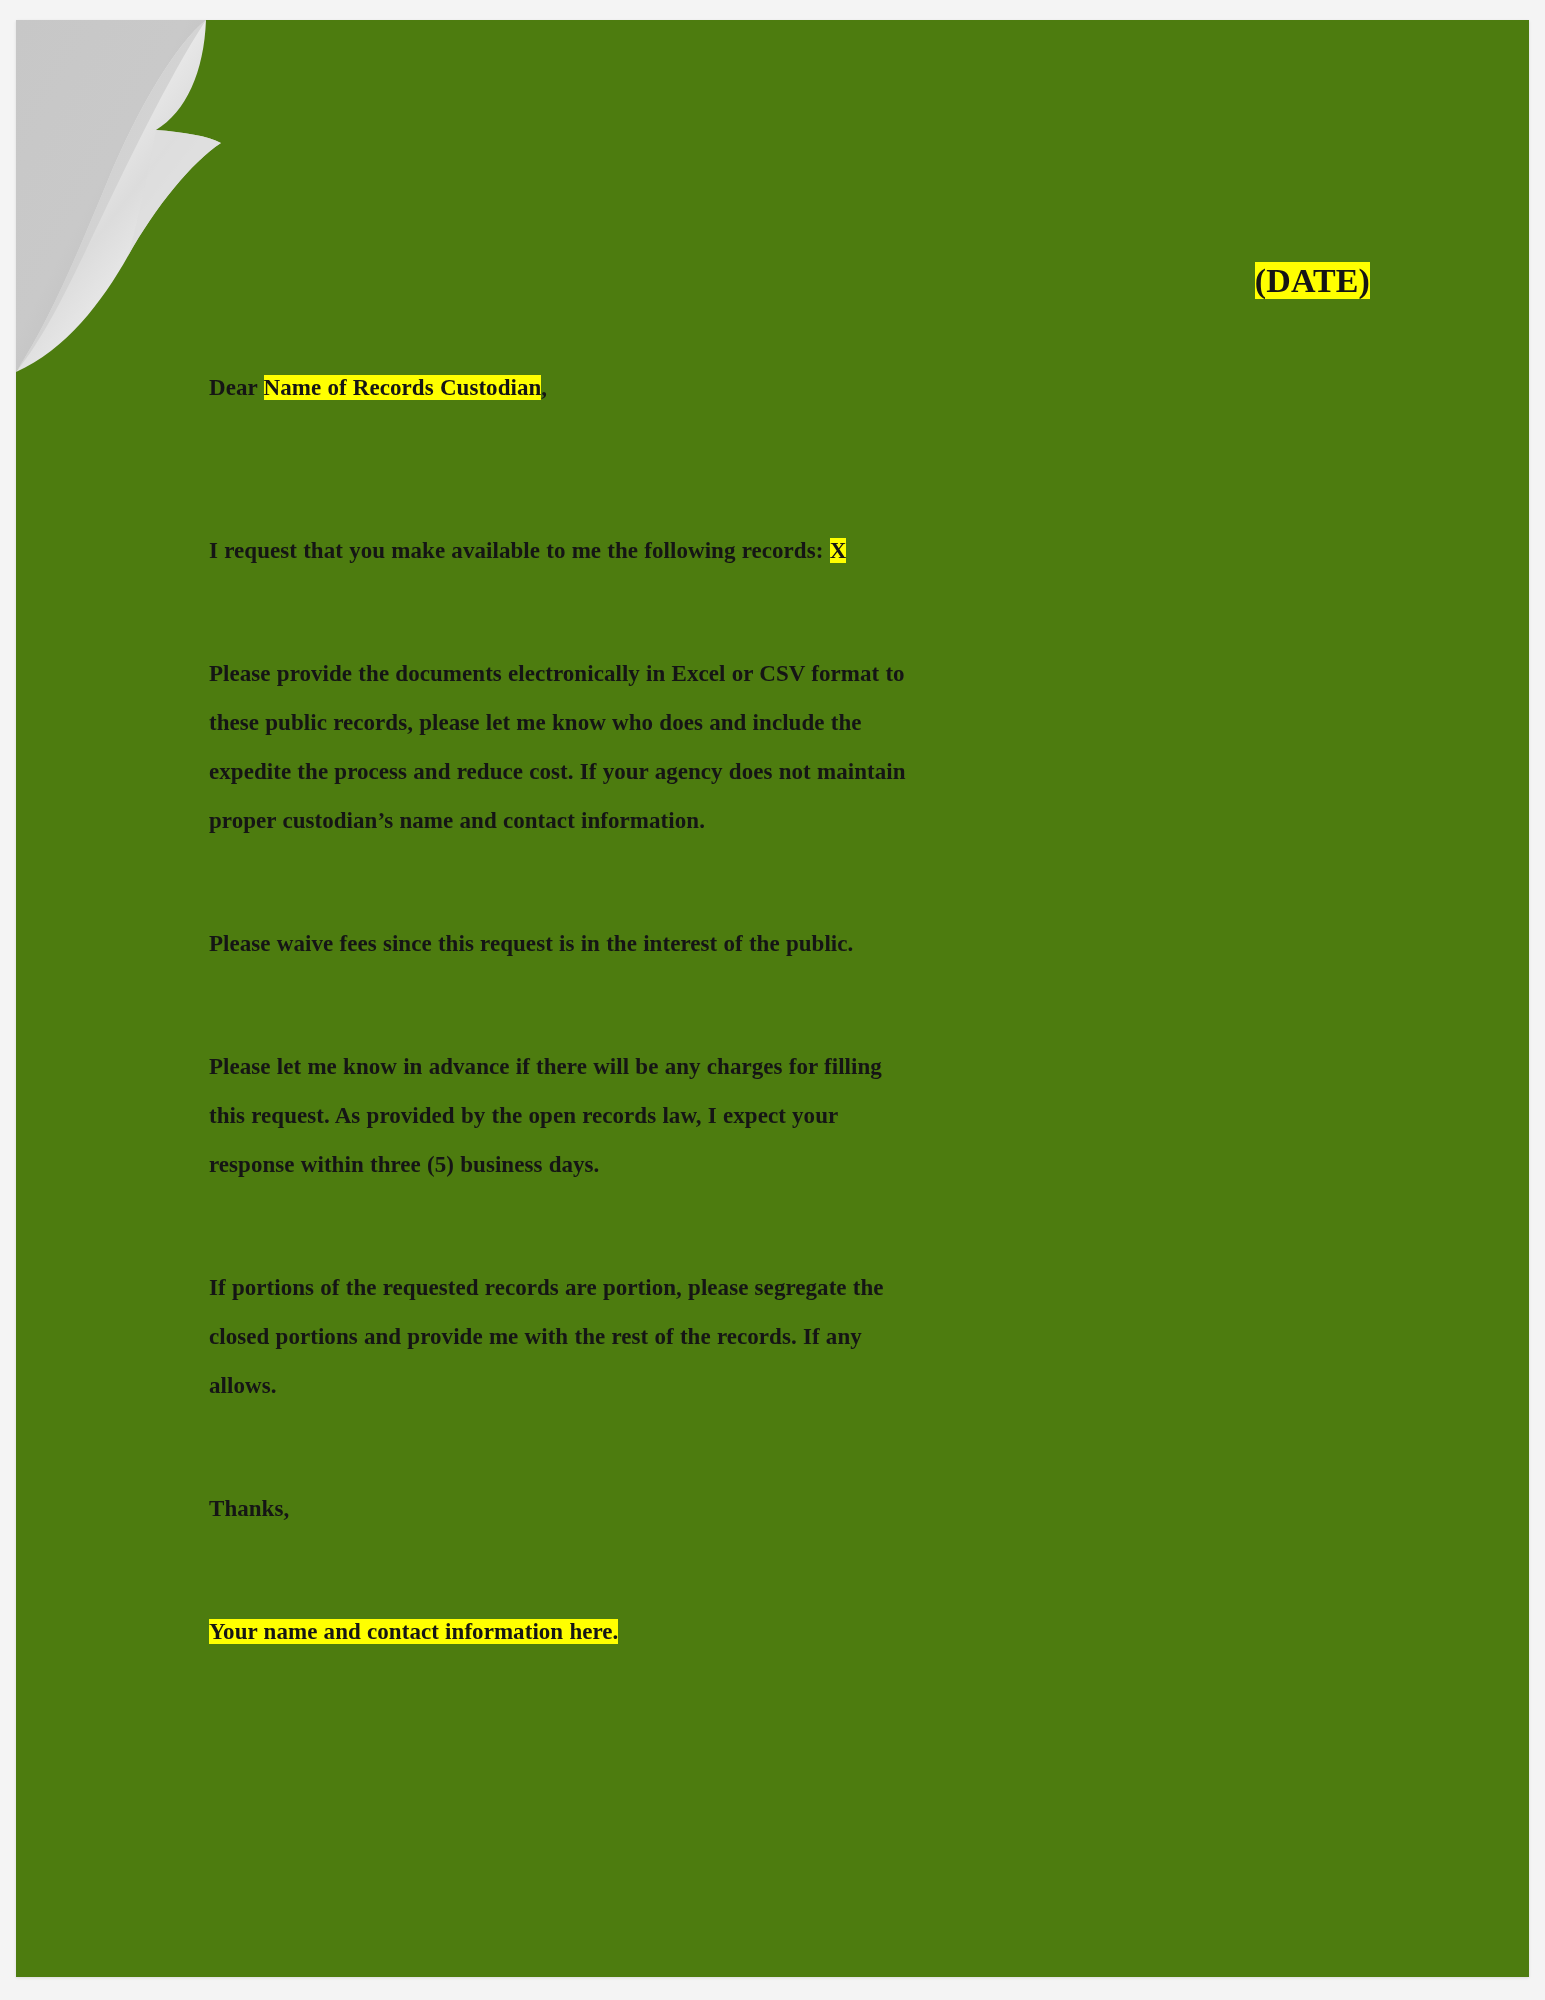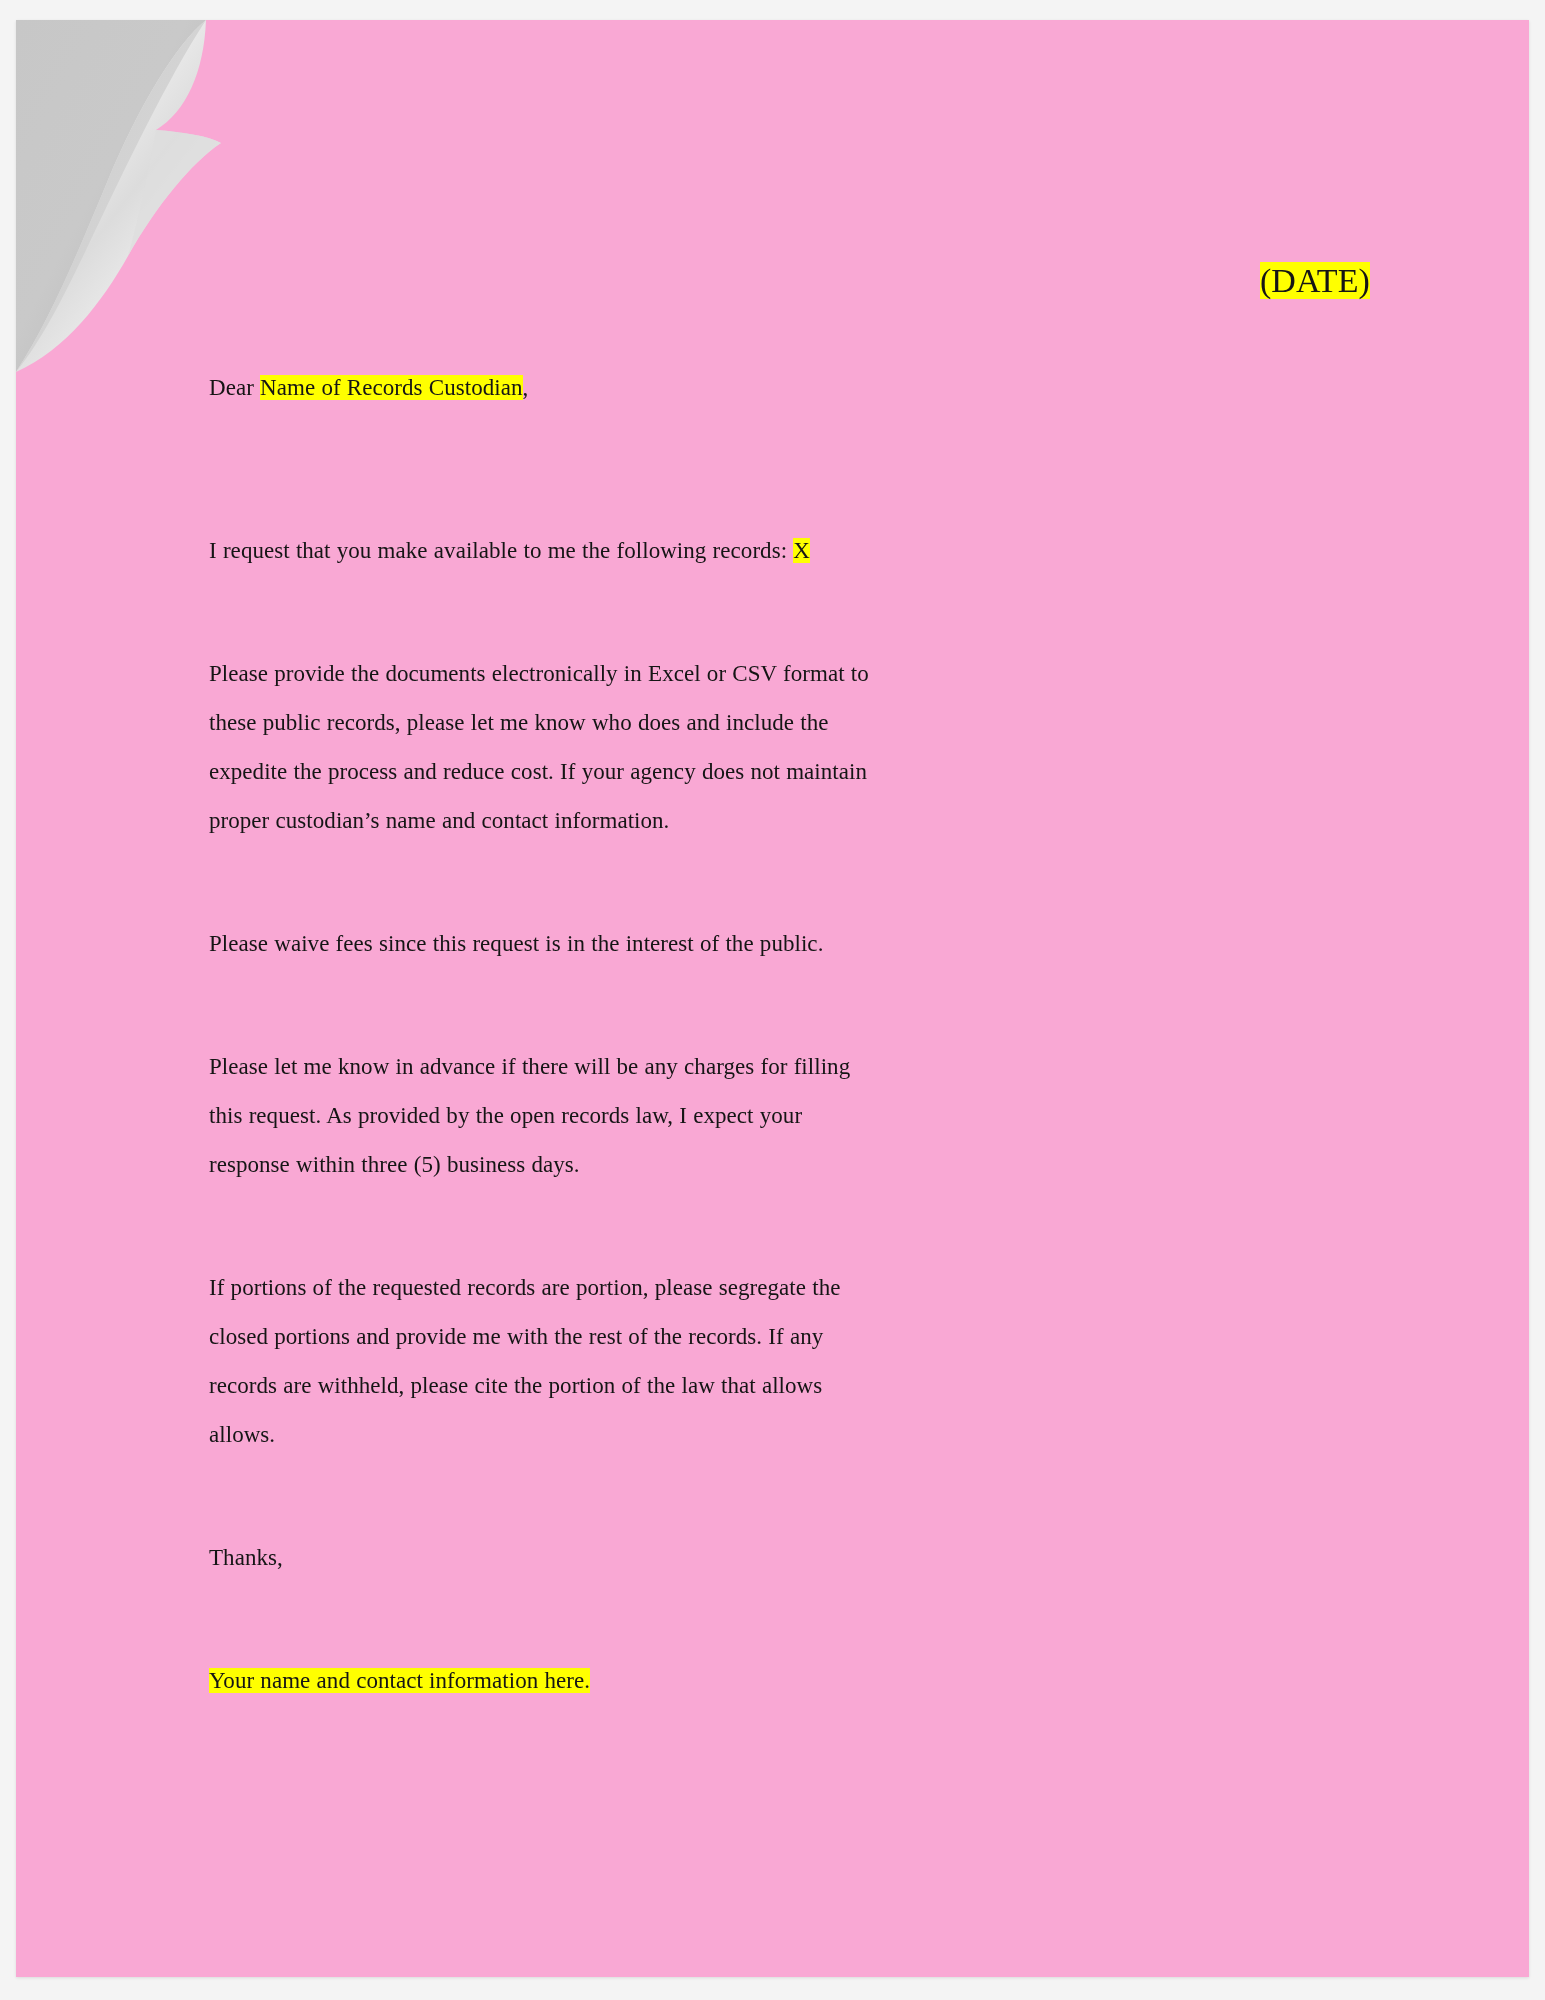--- a/index.html
+++ b/index.html
@@ -15,22 +15,23 @@
     overflow: hidden;
   }
 
   
   #page-sheet {
     position: absolute;
     left: 16px;
     top: 20px;
     width: 1513px;
     height: 1957px;
-    background: #f9a8d4;
+    background: #4d7c0f;
     box-shadow: 0 1px 3px rgba(0,0,0,0.10);
+    font-weight: bold;
   }
 
   
   #page-curl {
     position: absolute;
     left: 0;
     top: 0;
     width: 230px;
     height: 370px;
     pointer-events: none;
@@ -167,21 +168,20 @@
       <span class="ln">Please let me know in advance if there will be any charges for filling</span>
       <span class="ln">this request. As provided by the open records law, I expect your</span>
       <span class="ln">response within three (5) business days.</span>
     </p>
 
     <div class="gap-para"></div>
 
     <p class="para">
       <span class="ln">If portions of the requested records are portion, please segregate the</span>
       <span class="ln">closed portions and provide me with the rest of the records. If any</span>
-      <span class="ln">records are withheld, please cite the portion of the law that allows</span>
       <span class="ln">allows.</span>
     </p>
 
     <div class="gap-para"></div>
 
     <p class="para">
       <span class="ln">Thanks,</span>
     </p>
 
     <div class="gap-para"></div>

